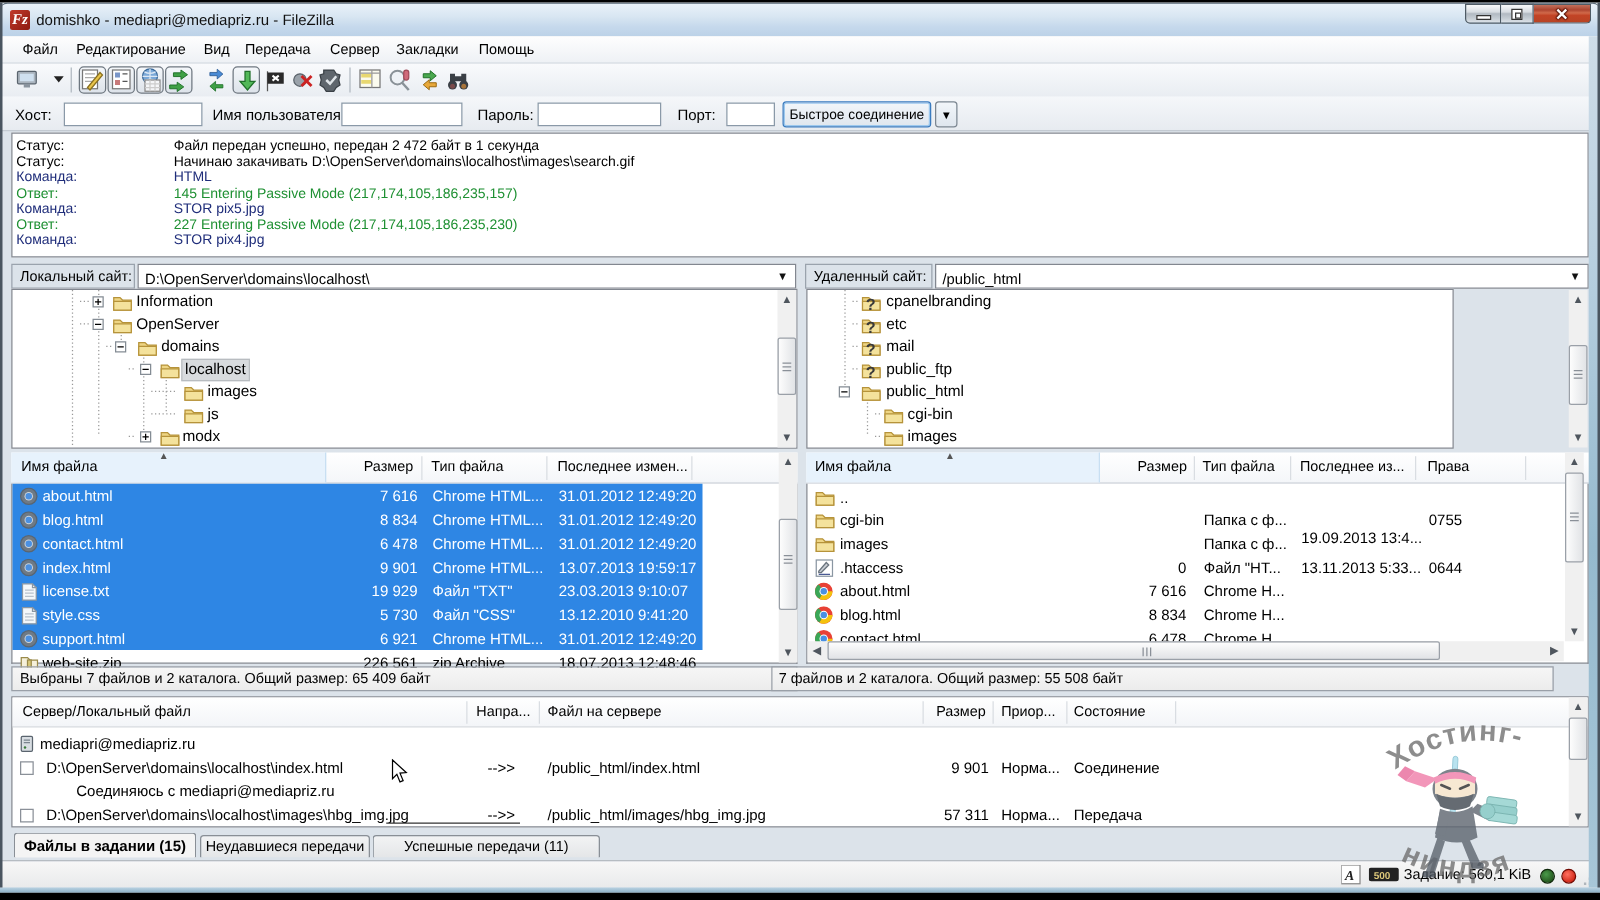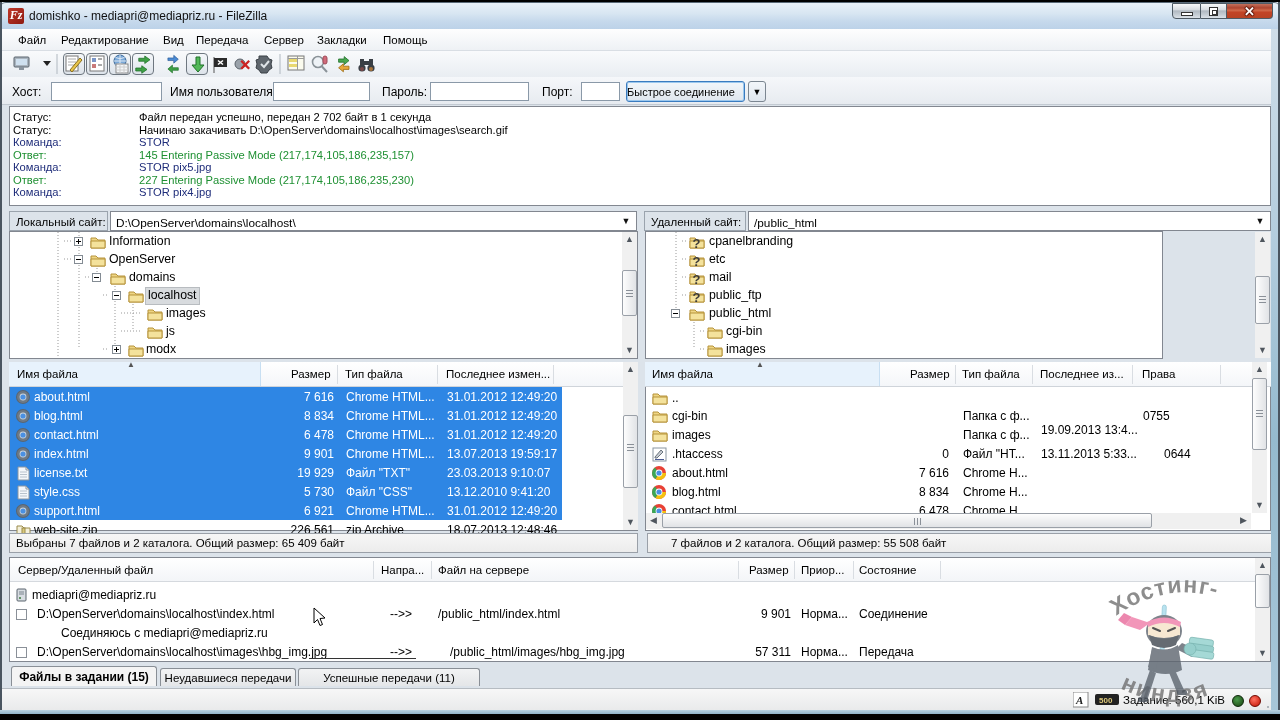--- a/index.html
+++ b/index.html
@@ -23,21 +23,21 @@
 
 #menubar{position:absolute;left:1px;top:29px;width:1278px;height:22px;background:linear-gradient(180deg,#fefefe,#eef1f5);border-bottom:1px solid #d9dee4}
 .mi{position:absolute;top:5px;font-size:11.5px;color:#000}
 
 #toolbar{position:absolute;left:1px;top:51px;width:1278px;height:26px;background:linear-gradient(180deg,#f9fafc,#e9edf2)}
 .tbtn{position:absolute;top:2px;width:22px;height:22px;border:1px solid #6e7780;border-radius:4px;background:linear-gradient(180deg,#f4f7fa,#dde3ea)}
 
 #quickbar{position:absolute;left:1px;top:77px;width:1278px;height:28px;background:linear-gradient(180deg,#f5f7fa,#e7ebf0);border-bottom:1px solid #c3cad2}
 .qlabel{position:absolute;top:8px;font-size:12px}
 .qinput{position:absolute;top:5px;height:19px;background:#fff;border:1px solid #8a99a8}
-#qbtn{position:absolute;left:625px;top:4px;width:119px;height:21px;border:1px solid #3a7bbf;box-shadow:0 0 0 1px #9cc8ee inset;border-radius:3px;background:linear-gradient(180deg,#f2f6fa,#dfe6ee);font-size:11px;line-height:20px}
+#qbtn{position:absolute;left:625px;top:4px;width:119px;height:21px;border:1px solid #3a7bbf;box-shadow:0 0 0 1px #9cc8ee inset;border-radius:3px;background:linear-gradient(180deg,#f2f6fa,#dfe6ee);font-size:11px;text-align:center;line-height:20px}
 #qarr{position:absolute;left:747px;top:4px;width:18px;height:21px;border:1px solid #7b8691;border-radius:3px;background:linear-gradient(180deg,#f2f6fa,#dfe6ee);text-align:center;font-size:9px;line-height:20px}
 
 .panel{position:absolute;background:#fff;border:1px solid #828790}
 .sbar{position:absolute;background:linear-gradient(180deg,#f6f6f6,#ececec);border:1px solid #9aa0a8;font-size:11.5px}
 
 #log{left:9px;top:106px;width:1262px;height:100px}
 .ll{position:absolute;left:3px;width:1240px;height:13px;font-size:11.2px;white-space:pre}
 .ll b{font-weight:normal;position:absolute;left:126px}
 .c-cmd{color:#1f2d7a}.c-resp{color:#1e9032}
 
@@ -205,23 +205,23 @@
 <span class="qlabel" style="left:169px">Имя пользователя</span>
 <div class="qinput" style="left:272px;width:97px"></div>
 <span class="qlabel" style="left:381px">Пароль:</span>
 <div class="qinput" style="left:429px;width:99px"></div>
 <span class="qlabel" style="left:541px">Порт:</span>
 <div class="qinput" style="left:580px;width:39px"></div>
 <div id="qbtn">Быстрое соединение</div>
 <div id="qarr">▼</div>
 </div>
 <div class="panel" id="log">
-<div class="ll" style="top:4px">Статус:<b>Файл передан успешно, передан 2 702 байт в 1 секунда</b></div>
+<div class="ll" style="top:4px">Статус:<b>Файл передан успешно, передан 2 472 байт в 1 секунда</b></div>
 <div class="ll" style="top:16.5px">Статус:<b>Начинаю закачивать D:\OpenServer\domains\localhost\images\search.gif</b></div>
-<div class="ll c-cmd" style="top:29px">Команда:<b>STOR</b></div>
+<div class="ll c-cmd" style="top:29px">Команда:<b>HTML</b></div>
 <div class="ll c-resp" style="top:41.5px">Ответ:<b>145 Entering Passive Mode (217,174,105,186,235,157)</b></div>
 <div class="ll c-cmd" style="top:54px">Команда:<b>STOR pix5.jpg</b></div>
 <div class="ll c-resp" style="top:66.5px">Ответ:<b>227 Entering Passive Mode (217,174,105,186,235,230)</b></div>
 <div class="ll c-cmd" style="top:79px">Команда:<b>STOR pix4.jpg</b></div>
 </div>
 
 <div class="sitelabel" style="left:9px;top:211px;width:99px">Локальный сайт:</div>
 <div class="combo" style="left:110px;width:527px">D:\OpenServer\domains\localhost\<div class="ar">▼</div></div>
 <div class="sitelabel" style="left:644px;top:211px;width:102px">Удаленный сайт:</div>
 <div class="combo" style="left:748px;width:523px">/public_html<div class="ar">▼</div></div>
@@ -483,21 +483,21 @@
       <span style="position:absolute;left:317px;top:2px">Папка с ф...</span>
     </div>
  <div class="lrow" style="left:0;top:58px">
       <svg class="ic" style="left:6px;top:2px" width="15" height="15">
         <use href="#htpage"></use>
       </svg>
       <span style="position:absolute;left:26px;top:2px">.htaccess</span>
       <span style="position:absolute;left:241px;top:2px;width:62px;text-align:right">0</span>
       <span style="position:absolute;left:317px;top:2px">Файл "HT...</span>
       <span style="position:absolute;left:395px;top:2px">13.11.2013 5:33...</span>
-      <span style="position:absolute;left:518px;top:2px">0644</span>
+      <span style="position:absolute;left:497px;top:2px">0644</span>
     </div>
  <div class="lrow" style="left:0;top:77px">
       <svg class="ic" style="left:6px;top:2px" width="15" height="15">
         <use href="#chrome"></use>
       </svg>
       <span style="position:absolute;left:26px;top:2px">about.html</span>
       <span style="position:absolute;left:241px;top:2px;width:62px;text-align:right">7 616</span>
       <span style="position:absolute;left:317px;top:2px">Chrome H...</span>
     </div>
  <div class="lrow" style="left:0;top:96px">
@@ -529,25 +529,25 @@
   <div class="sbarrow" style="top:0">▲</div>
   <div class="sbthumb" style="left:0px;top:16px;width:15px;height:72px"></div>
   <div class="grip" style="left:4px;top:48px"></div>
       <div class="grip" style="left:4px;top:51px"></div>
       <div class="grip" style="left:4px;top:54px"></div>
   <div class="sbarrow" style="bottom:0">▼</div>
  </div>
 </div>
 
 <div class="sbar" style="left:9px;top:533px;width:629px;height:20px;padding:3px 0 0 6px">Выбраны 7 файлов и 2 каталога. Общий размер: 65 409 байт</div>
-<div class="sbar" style="left:647px;top:533px;width:626px;height:20px;padding:3px 0 0 23px">7 файлов и 2 каталога. Общий размер: 55 508 байт</div>
+<div class="sbar" style="left:617px;top:533px;width:626px;height:20px;padding:3px 0 0 5px">7 файлов и 2 каталога. Общий размер: 55 508 байт</div>
 
 <div class="panel" id="queue">
  <div style="position:absolute;left:0;top:0;width:1260px;height:24px;background:linear-gradient(180deg,#fff,#f3f5f8);border-bottom:1px solid #d5d9de">
-  <span class="qh" style="left:8px">Сервер/Удаленный файл</span>
+  <span class="qh" style="left:8px">Сервер/Локальный файл</span>
   <div class="hsep" style="left:363px;height:18px"></div>
   <span class="qh" style="left:371px">Напра...</span>
   <div class="hsep" style="left:421px;height:18px"></div>
   <span class="qh" style="left:428px">Файл на сервере</span>
   <div class="hsep" style="left:728px;height:18px"></div>
   <span class="qh" style="left:739px">Размер</span>
   <div class="hsep" style="left:784px;height:18px"></div>
   <span class="qh" style="left:791px">Приор...</span>
   <div class="hsep" style="left:843px;height:18px"></div>
   <span class="qh" style="left:849px">Состояние</span>
@@ -568,21 +568,21 @@
       <span style="position:absolute;left:791px">Норма...</span>
       <span style="position:absolute;left:849px">Соединение</span>
     </div>
  <div class="qrow" style="left:0;top:68px">
       <span style="position:absolute;left:51px">Соединяюсь с mediapri@mediapriz.ru</span>
     </div>
  <div class="qrow" style="left:0;top:87px">
       <div class="cb" style="left:6px;top:2px"></div>
       <span style="position:absolute;left:27px">D:\OpenServer\domains\localhost\images\hbg_img.jpg</span>
       <span style="position:absolute;left:380px">--&gt;&gt;</span>
-      <span style="position:absolute;left:440px">/public_html/images/hbg_img.jpg</span>
+      <span style="position:absolute;left:428px">/public_html/images/hbg_img.jpg</span>
       <span style="position:absolute;left:719px;width:62px;text-align:right">57 311</span>
       <span style="position:absolute;left:791px">Норма...</span>
       <span style="position:absolute;left:849px">Передача</span>
     </div>
  <div style="position:absolute;left:299px;top:100px;width:107px;height:1px;background:#333"></div>
  <div class="sb" style="left:1245px;top:0;width:15px;height:103px">
   <div class="sbarrow" style="top:0">▲</div>
   <div class="sbthumb" style="left:0px;top:16px;width:15px;height:34px"></div>
   <div class="sbarrow" style="bottom:0">▼</div>
  </div>

